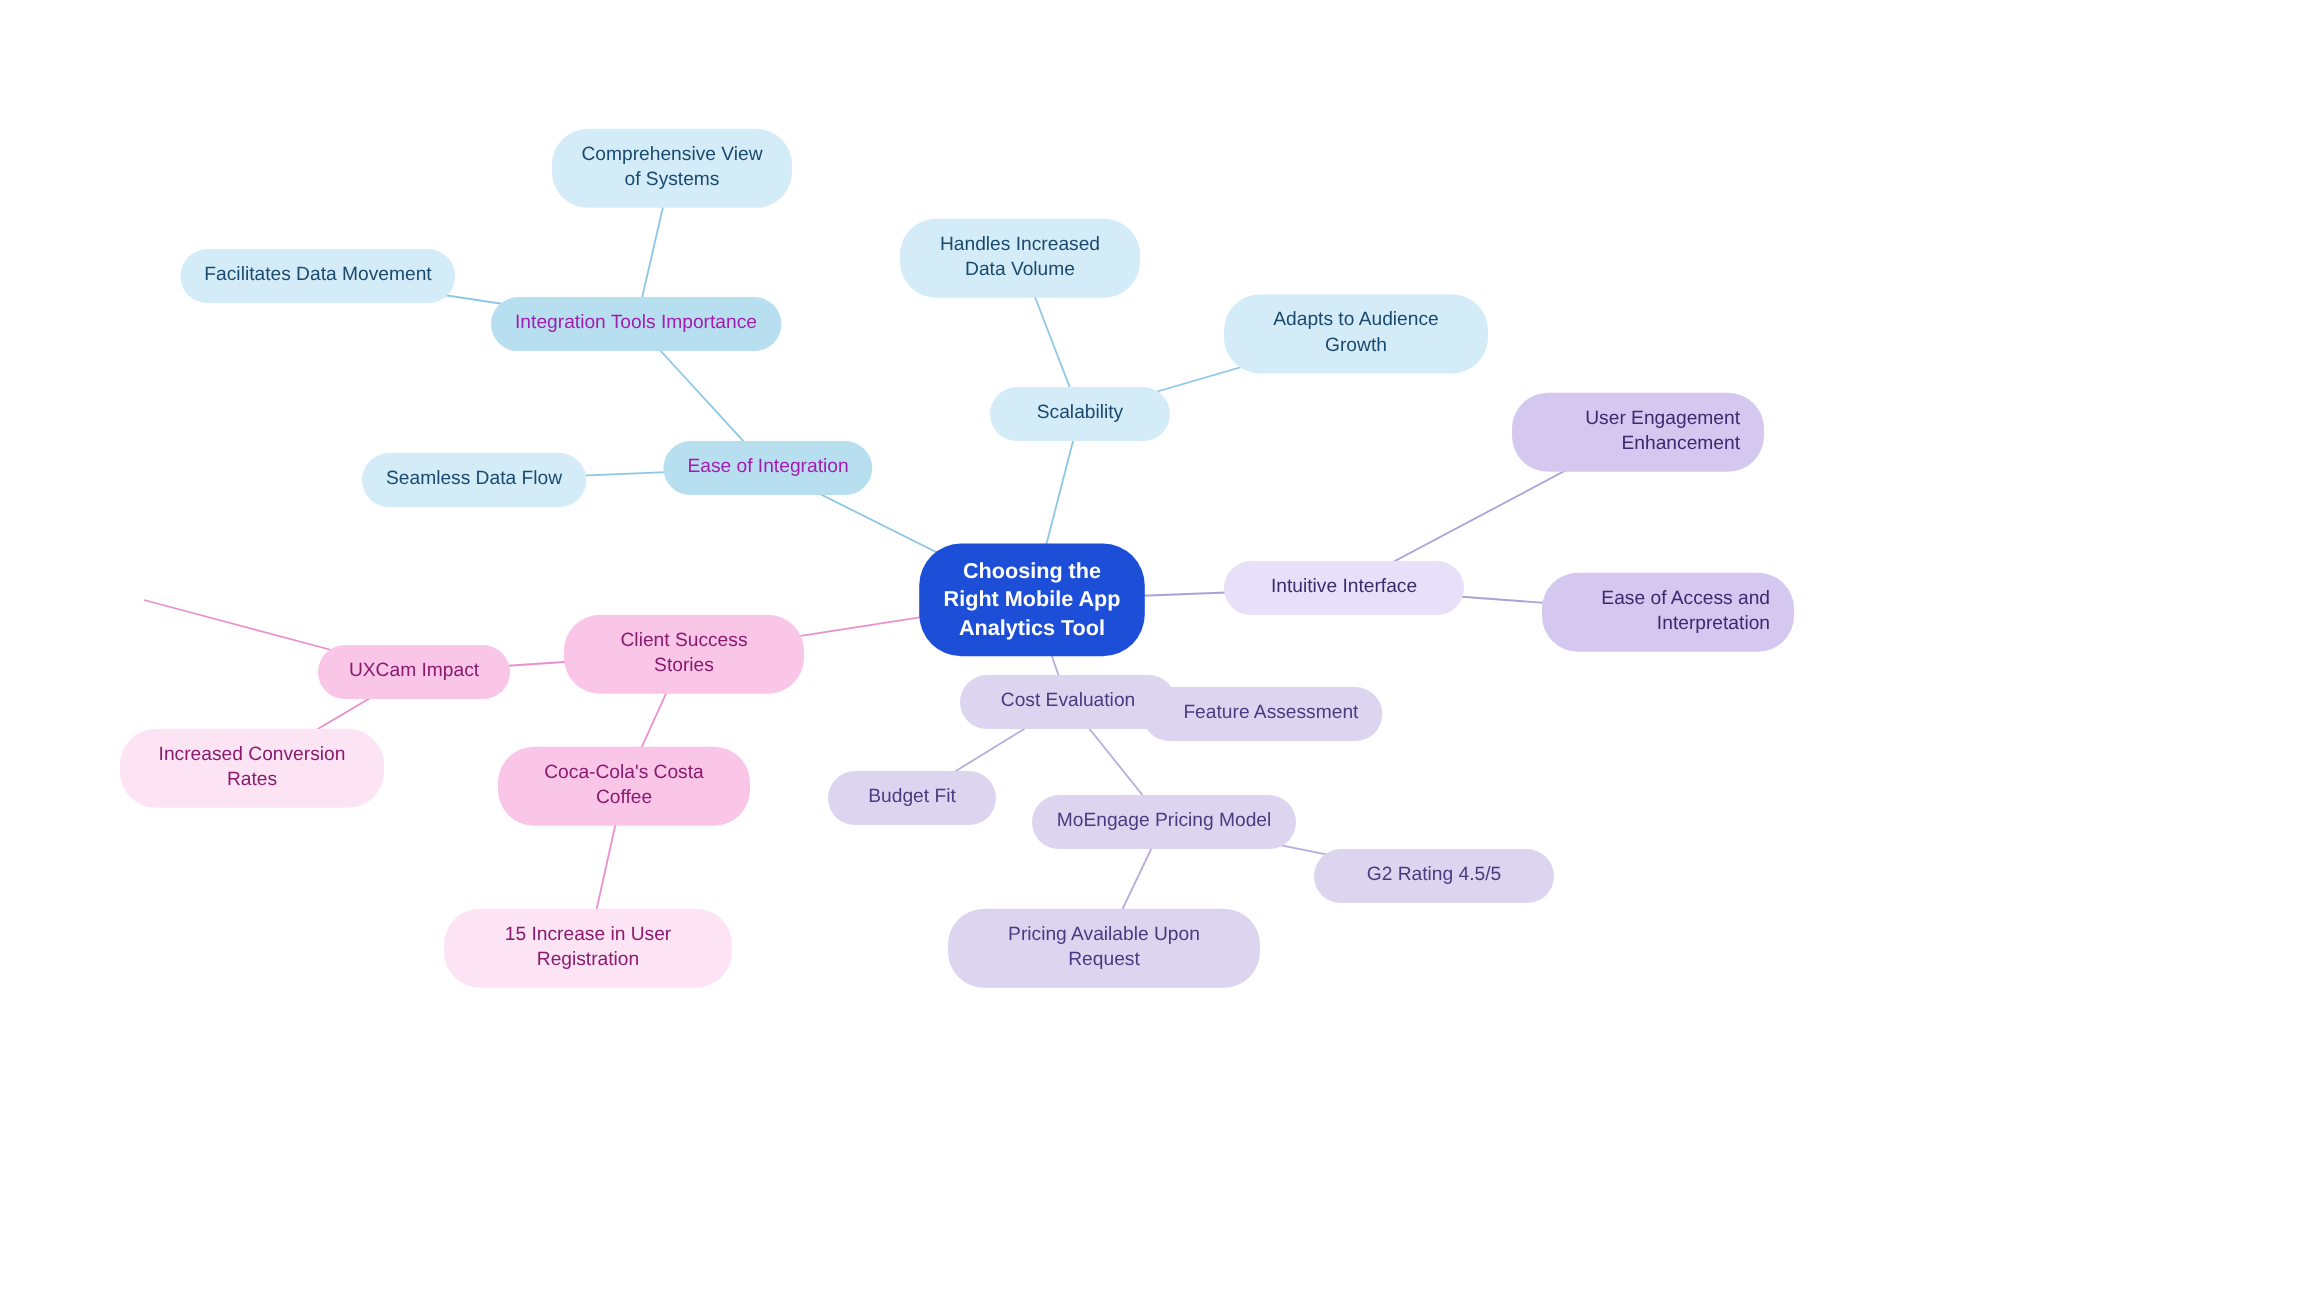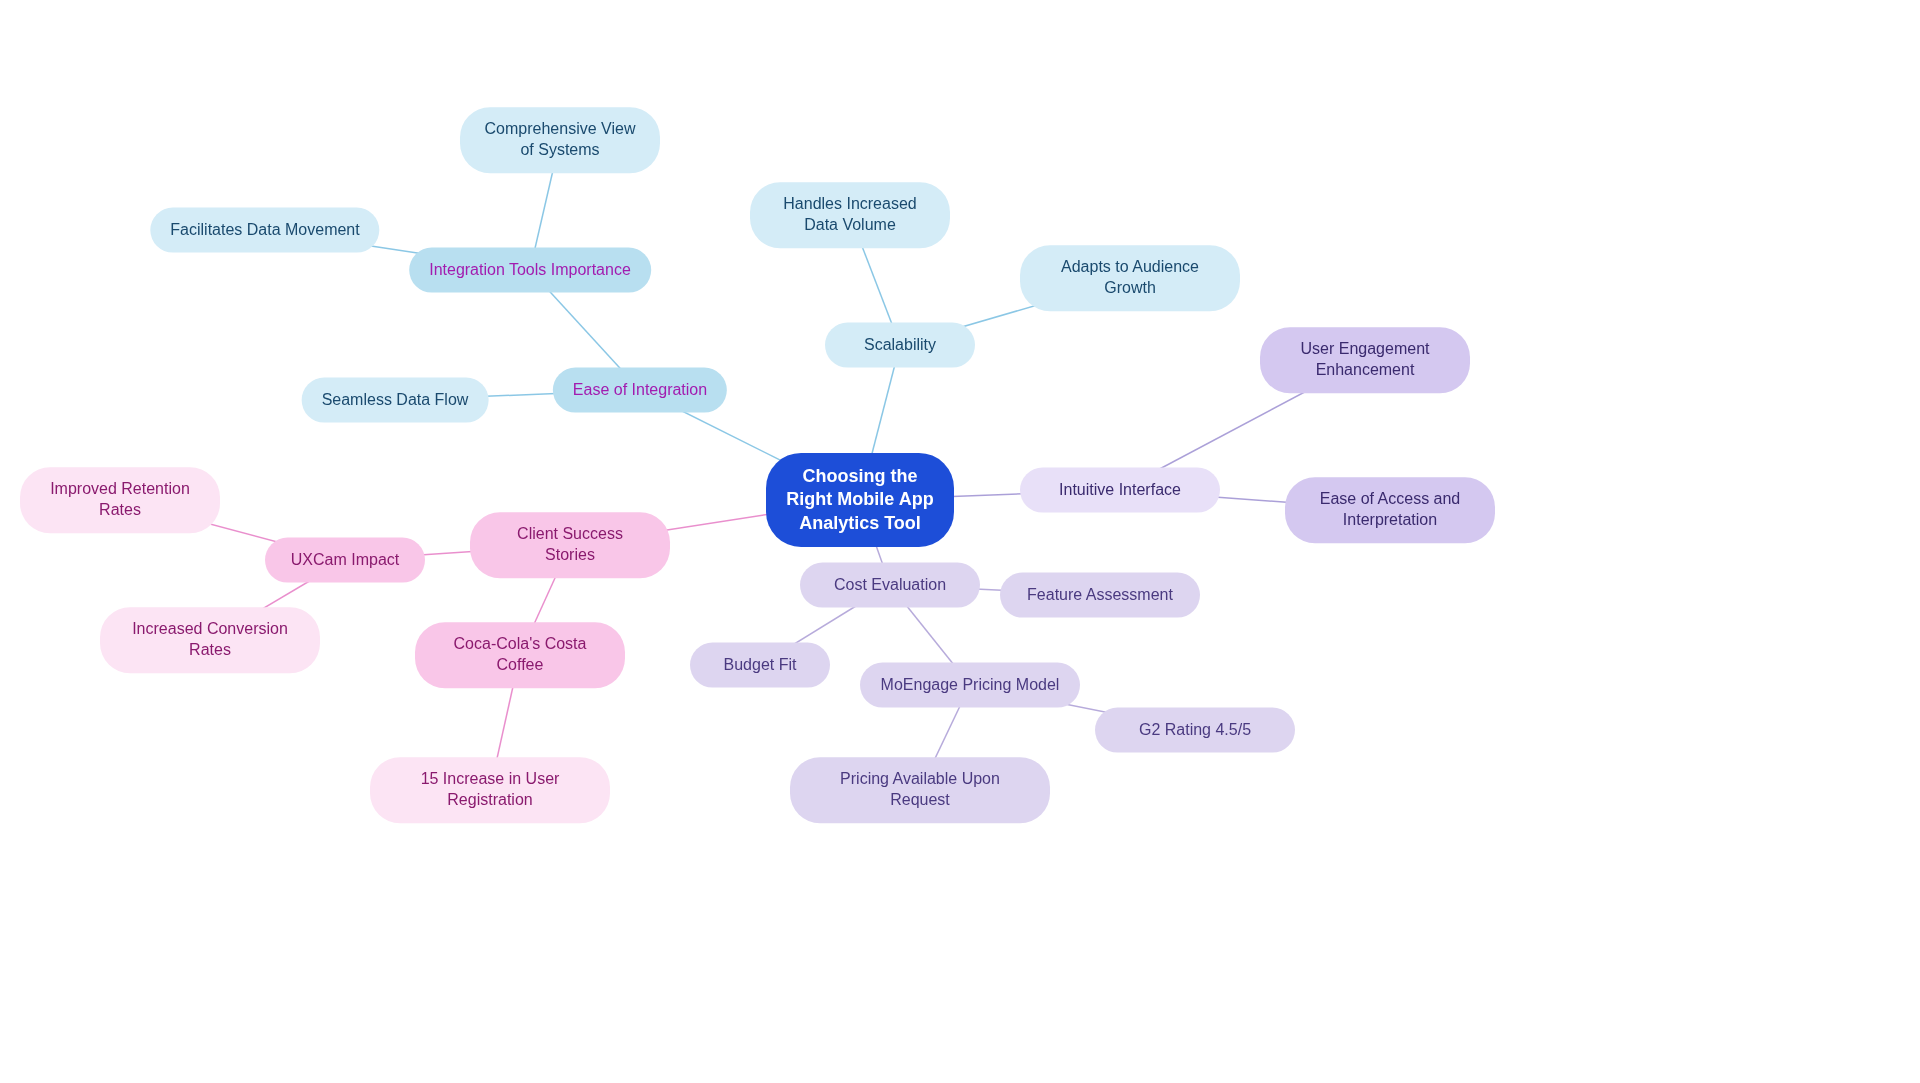--- a/index.html
+++ b/index.html
@@ -52,20 +52,21 @@
     }
     .node-blue-light {
       background: #d4ecf7;
       color: #1a4a6e;
       border: none;
     }
     .node-purple {
       background: #d4c8f0;
       color: #3a2a6e;
       border: none;
+      text-align: right;
     }
     .node-purple-light {
       background: #e8e0f8;
       color: #3a2a6e;
       border: none;
     }
     .node-pink {
       background: #f9c6e8;
       color: #8a1a6e;
       border: none;
@@ -149,40 +150,37 @@
   <div class="node node-purple" id="node-ease_access" style="width: 210px; left: 1390px; top: 510px;">
     <span>Ease of Access and Interpretation</span>
   </div>
 
   <div class="node node-pink" id="node-client_success" style="width: 200px; left: 570px; top: 545px;">
     <span>Client Success Stories</span>
   </div>
   <div class="node node-pink" id="node-uxcam_impact" style="width: 160px; left: 345px; top: 560px;">
     <span>UXCam Impact</span>
   </div>
-  <div class="node node-pink-light" id="node-improved_retention" style="width: 200px; left: 120px; top: 500px;">
-    <span>Improved Retention Rates</span>
-  </div>
   <div class="node node-pink-light" id="node-increased_conversion" style="width: 220px; left: 210px; top: 640px;">
     <span>Increased Conversion Rates</span>
   </div>
   <div class="node node-pink" id="node-coca_cola" style="width: 210px; left: 520px; top: 655px;">
     <span>Coca-Cola's Costa Coffee</span>
   </div>
   <div class="node node-pink-light" id="node-user_registration" style="width: 240px; left: 490px; top: 790px;">
     <span>15 Increase in User Registration</span>
   </div>
 
   <div class="node node-lavender" id="node-cost_evaluation" style="width: 180px; left: 890px; top: 585px; justify-content: center;">
     <span>Cost Evaluation</span>
   </div>
   <div class="node node-lavender" id="node-budget_fit" style="width: 140px; left: 760px; top: 665px; align-items: center;">
     <span>Budget Fit</span>
   </div>
-  <div class="node node-lavender" id="node-feature_assessment" style="width: 200px; left: 1100px; top: 595px;">
+  <div class="node node-lavender" id="node-feature_assessment" style="width: 200px; left: 1052px; top: 595px; justify-content: flex-end;">
     <span>Feature Assessment</span>
   </div>
   <div class="node node-lavender" id="node-moengage_pricing" style="width: 220px; left: 970px; top: 685px;">
     <span>MoEngage Pricing Model</span>
   </div>
   <div class="node node-lavender" id="node-g2_rating" style="width: 200px; left: 1195px; top: 730px;">
     <span>G2 Rating 4.5/5</span>
   </div>
   <div class="node node-lavender" id="node-pricing_request" style="width: 260px; left: 920px; top: 790px;">
     <span>Pricing Available Upon Request</span>

